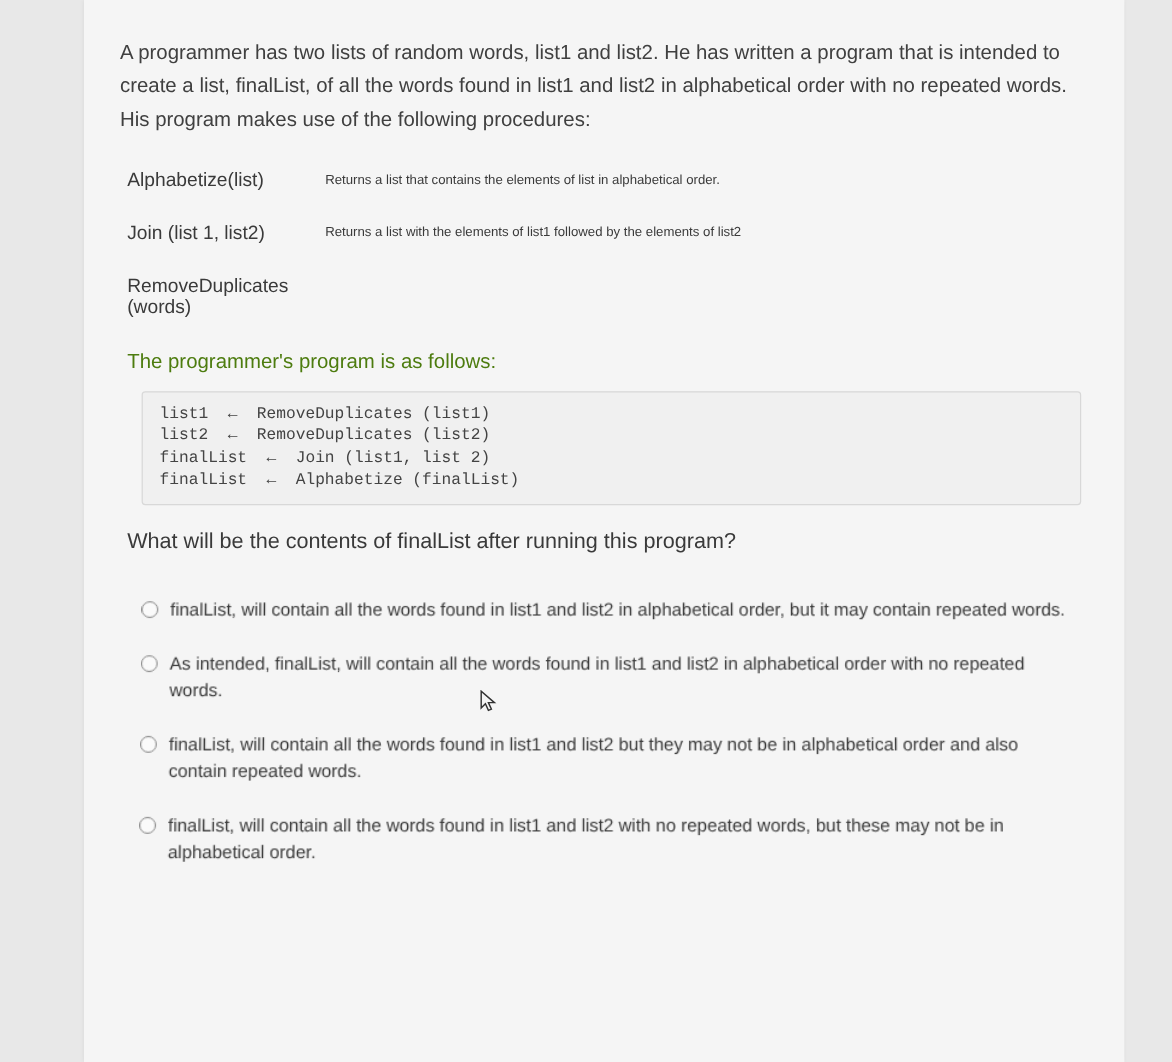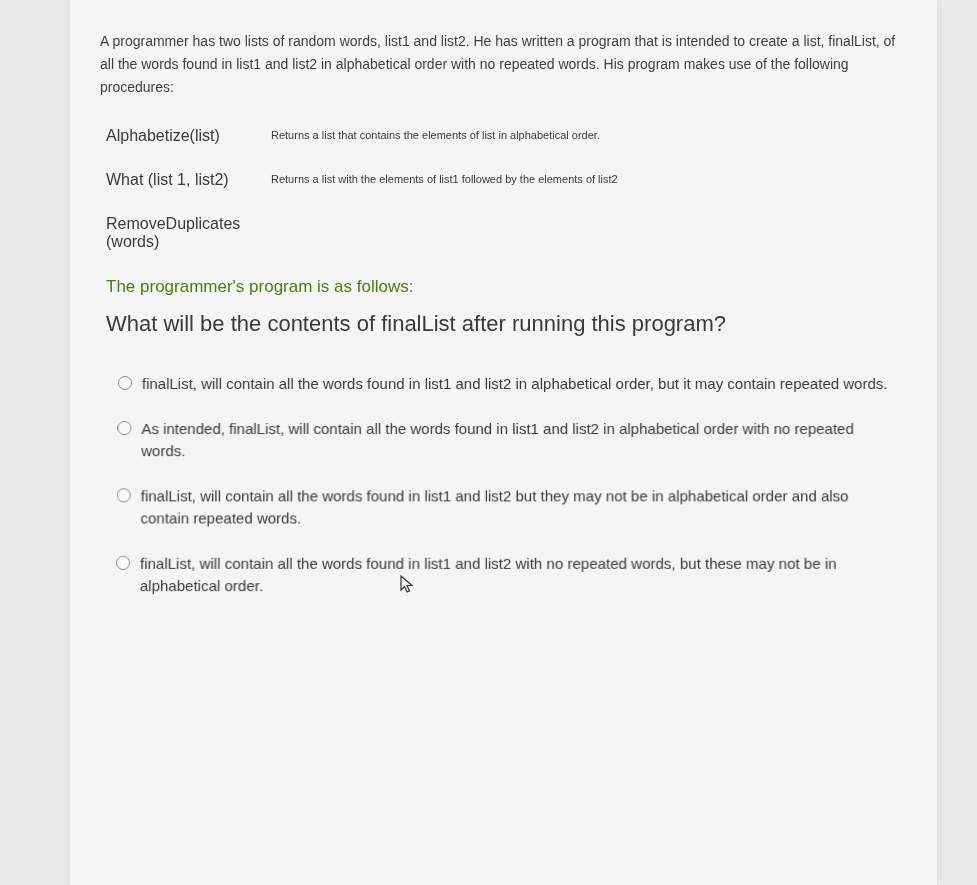--- a/index.html
+++ b/index.html
@@ -13,21 +13,21 @@
   }
   .page {
     background: #f5f5f5;
     margin: 0 40px 0 70px;
     padding: 30px 30px 40px 30px;
     min-height: 885px;
     box-shadow: 0 0 4px rgba(0,0,0,0.08);
     position: relative;
   }
   .intro {
-    font-size: 14px;
+    font-size: 17px;
     line-height: 1.65;
     color: #404040;
     margin-bottom: 28px;
   }
   .proc-table {
     margin: 0 0 24px 6px;
   }
   .proc-row {
     display: flex;
     margin-bottom: 26px;
@@ -56,21 +56,21 @@
     border-radius: 3px;
     padding: 10px 14px;
     margin: 0 6px 20px 18px;
     font-family: "Courier New", monospace;
     font-size: 13.5px;
     line-height: 1.35;
     color: #444;
     white-space: pre;
   }
   .question-text {
-    font-size: 22px;
+    font-size: 18px;
     color: #3a3a3a;
     margin: 0 0 36px 6px;
   }
   .options {
     margin-left: 18px;
   }
   .option {
     display: flex;
     align-items: flex-start;
     margin-bottom: 22px;
@@ -104,30 +104,34 @@
 
 <div class="page">
   <p class="intro">A programmer has two lists of random words, list1 and list2. He has written a program that is intended to create a list, finalList, of all the words found in list1 and list2 in alphabetical order with no repeated words. His program makes use of the following procedures:</p>
 
   <div class="proc-table">
     <div class="proc-row">
       <div class="proc-name">Alphabetize(list)</div>
       <div class="proc-desc">Returns a list that contains the elements of list in alphabetical order.</div>
     </div>
     <div class="proc-row">
-      <div class="proc-name">What (list 1, list2)</div>
+      <div class="proc-name">Join (list 1, list2)</div>
       <div class="proc-desc">Returns a list with the elements of list1 followed by the elements of list2</div>
     </div>
     <div class="proc-row">
       <div class="proc-name">RemoveDuplicates (words)</div>
     </div>
   </div>
 
   <p class="mid-text">The programmer's program is as follows:</p>
 
+  <div class="code-block">list1  ←  RemoveDuplicates (list1)
+list2  ←  RemoveDuplicates (list2)
+finalList  ←  Join (list1, list 2)
+finalList  ←  Alphabetize (finalList)</div>
 
   <p class="question-text">What will be the contents of finalList after running this program?</p>
 
   <div class="options tilt">
     <div class="option">
       <span class="radio"></span>
       <span class="opt-text">finalList, will contain all the words found in list1 and list2 in alphabetical order, but it may contain repeated words.</span>
     </div>
     <div class="option">
       <span class="radio"></span>

